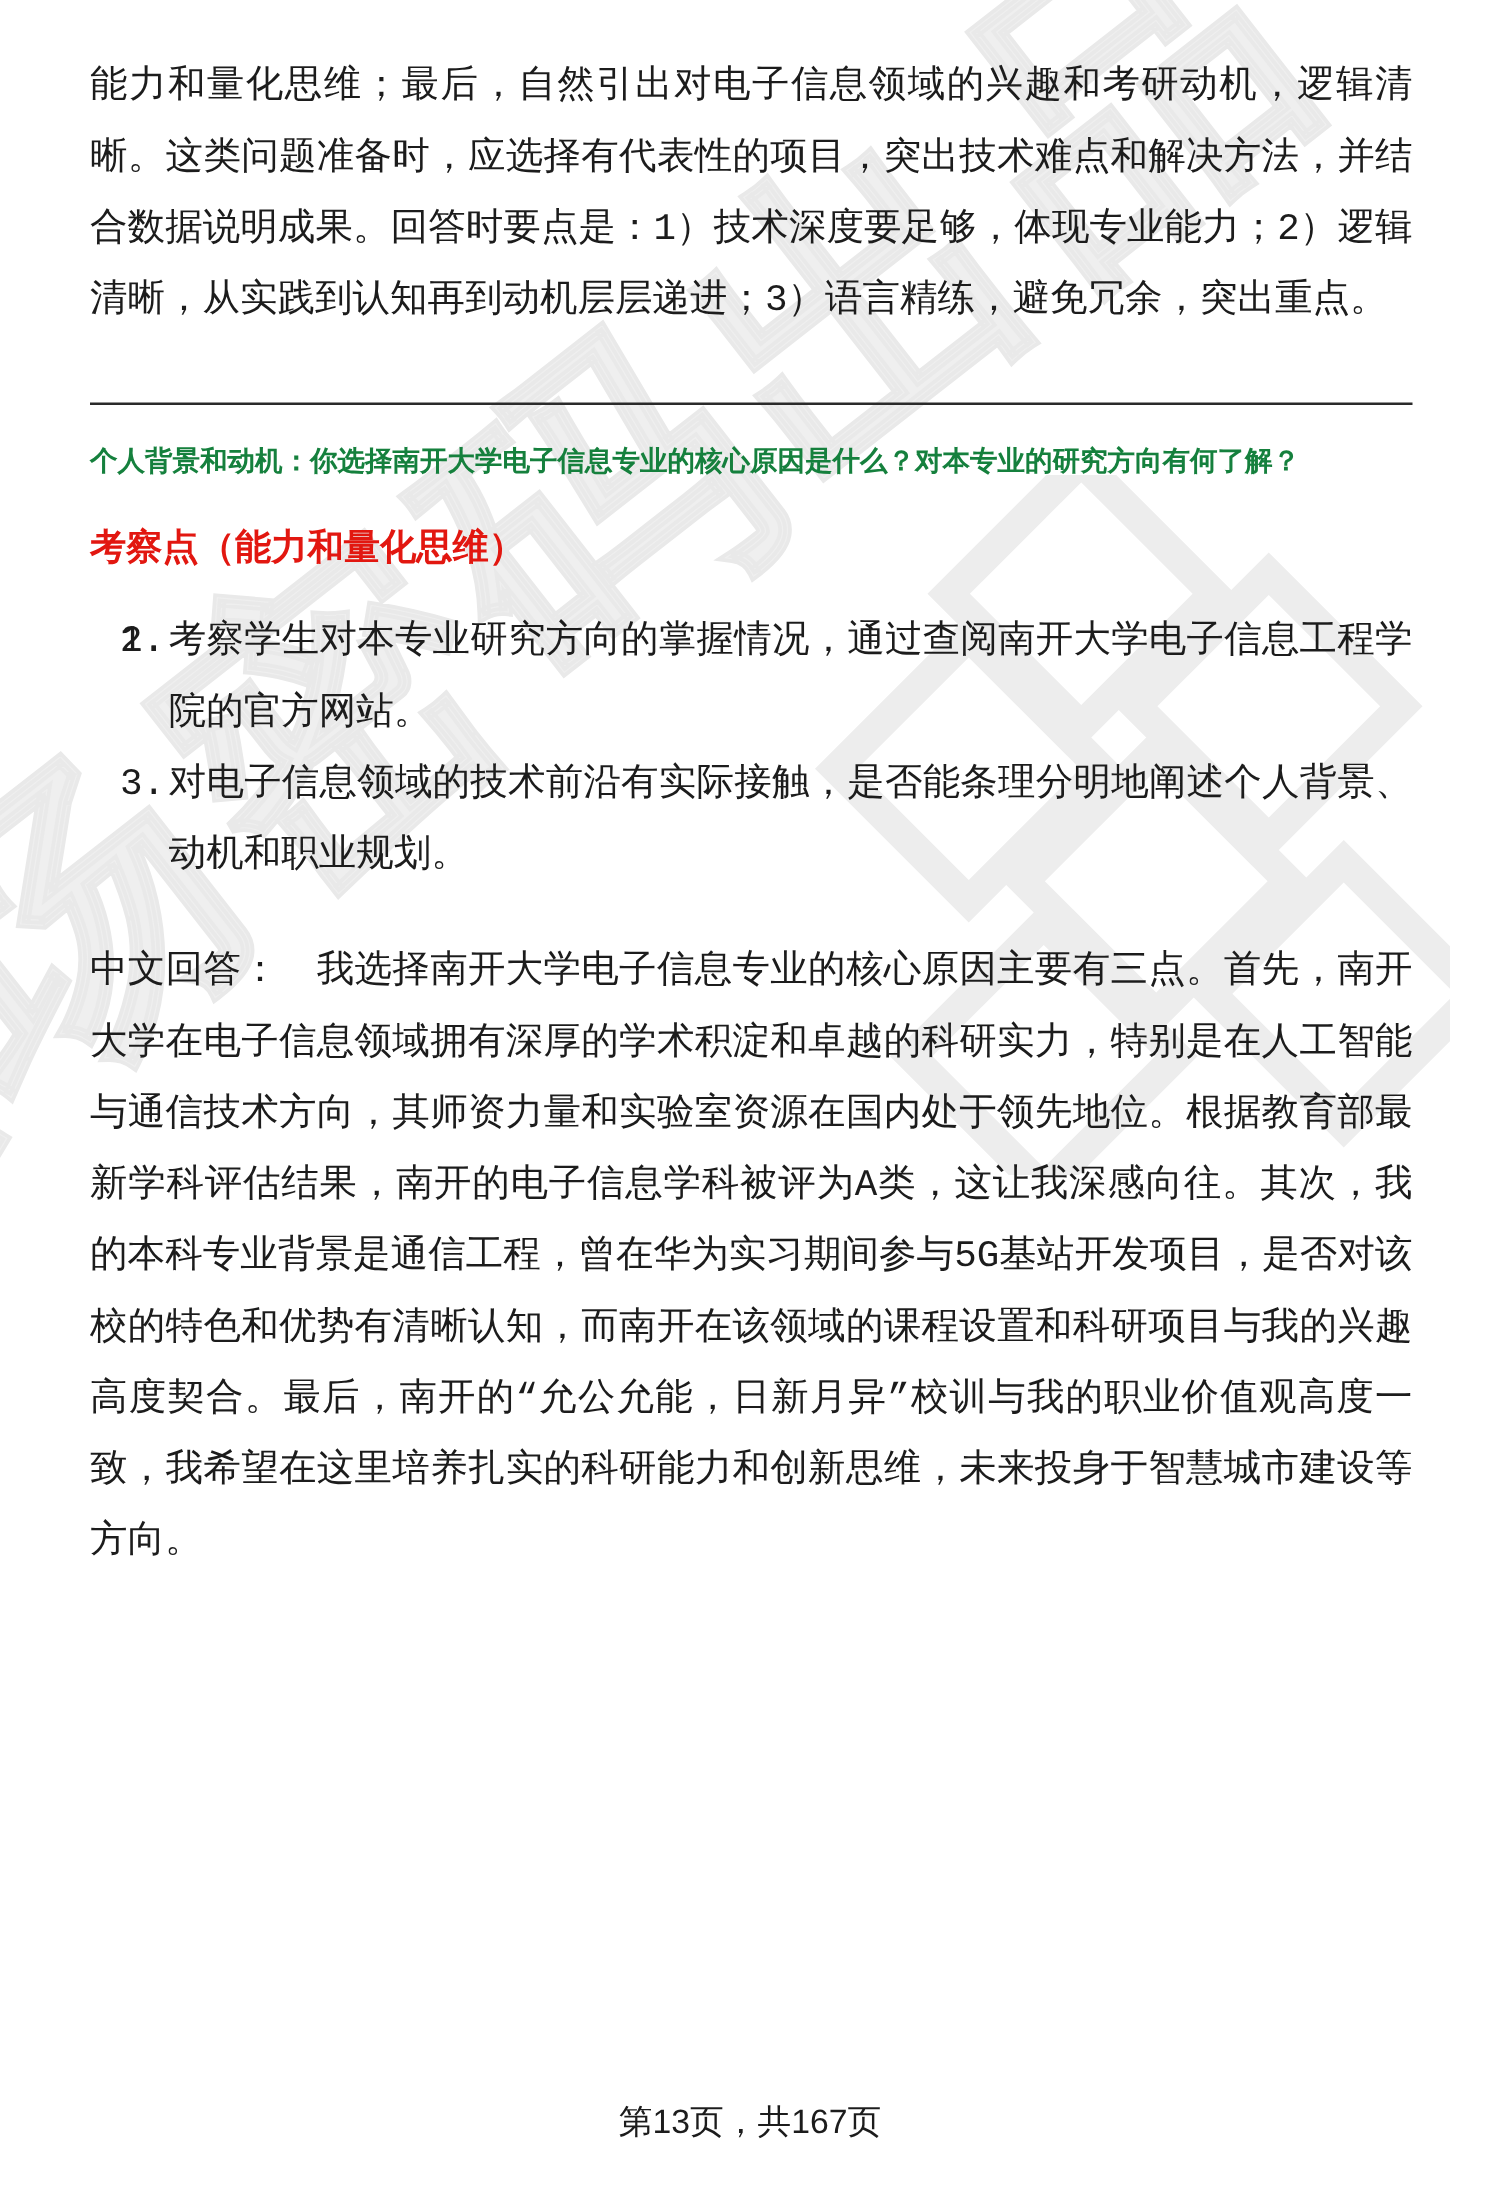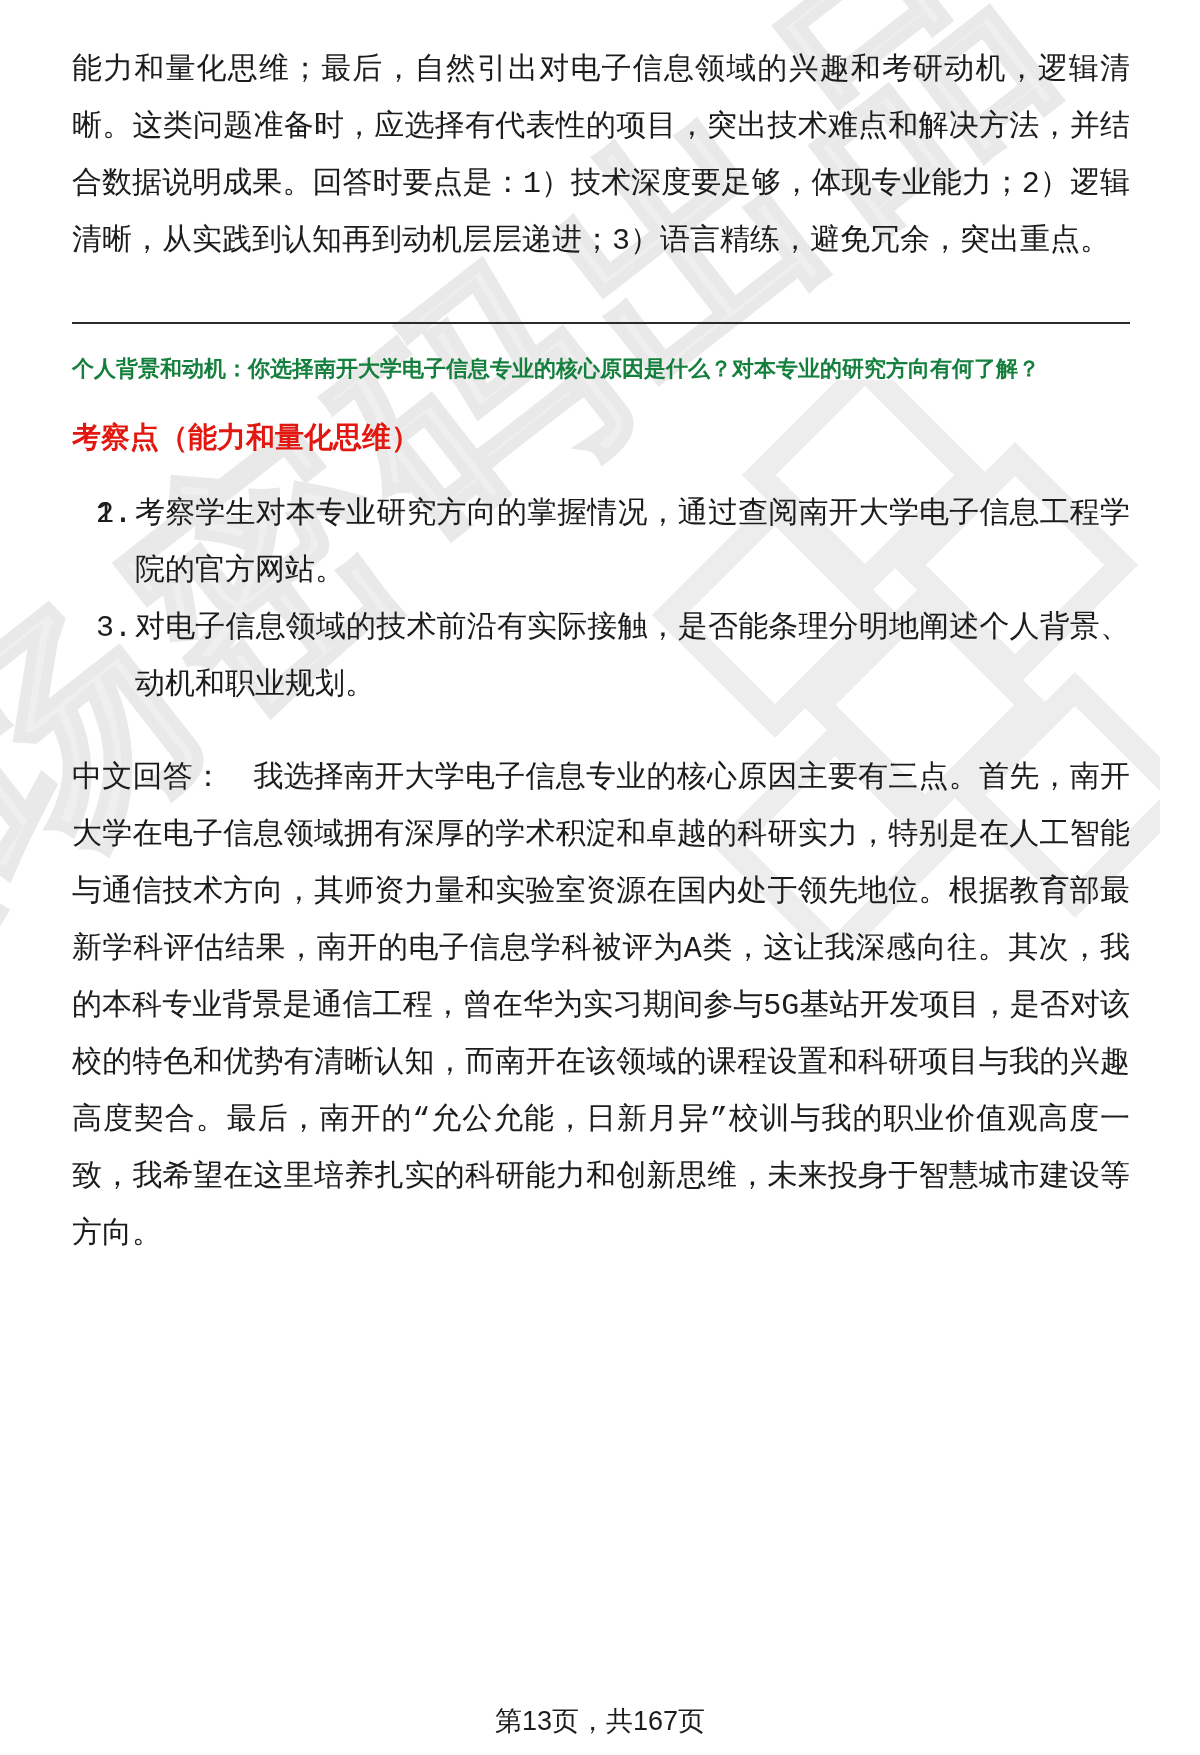--- a/index.html
+++ b/index.html
@@ -82,21 +82,21 @@
     position: absolute;
     left: 24px;
     top: 0;
   }
   .answer { margin-top: 36px; }
   .research { margin-top: 36px; }
   .footer {
     position: absolute;
     z-index: 2;
     left: 0; right: 0;
-    bottom: 16px;
+    bottom: 40px;
     text-align: center;
     font-size: 27px;
     color: #1c1c1c;
   }
 </style>
 </head>
 <body>
 
 <div class="watermark">
   <svg class="wm-logo" width="520" height="560" viewBox="0 0 520 560" fill="none">

